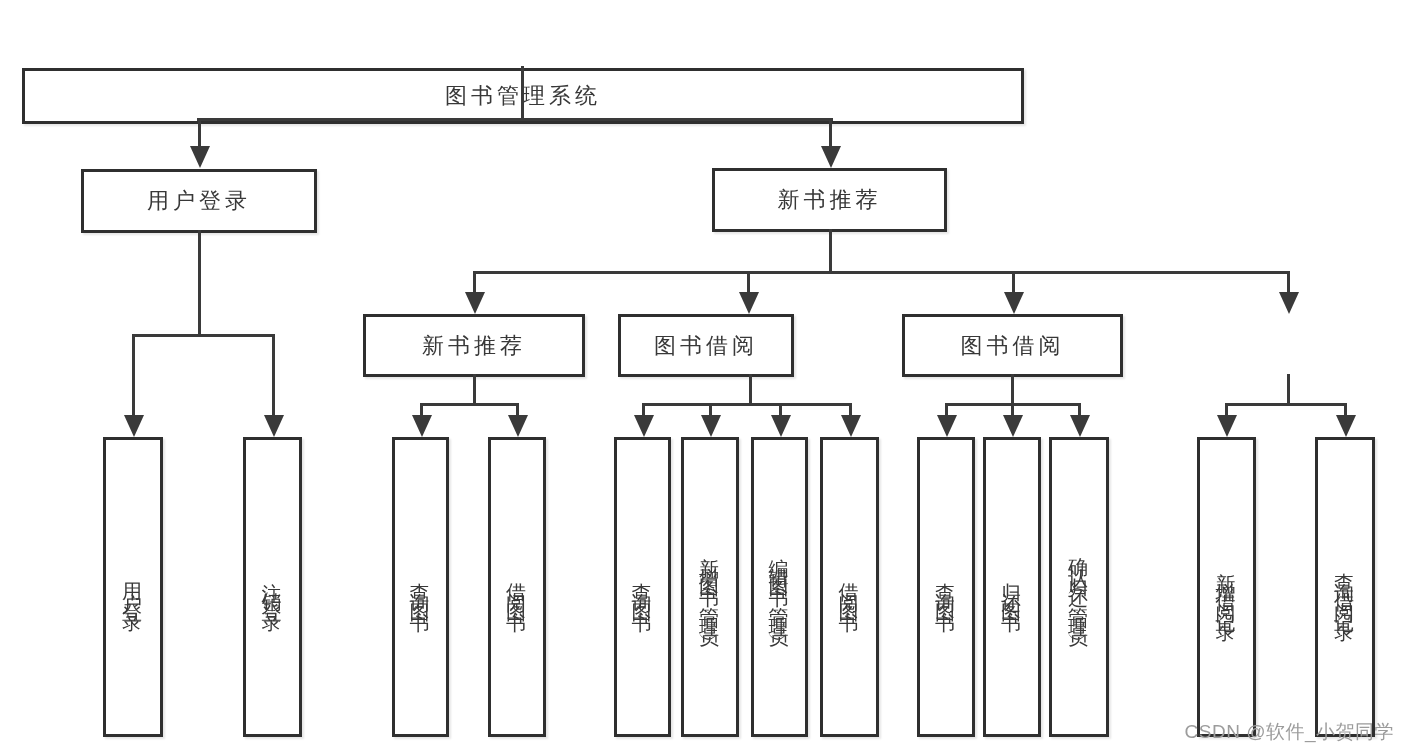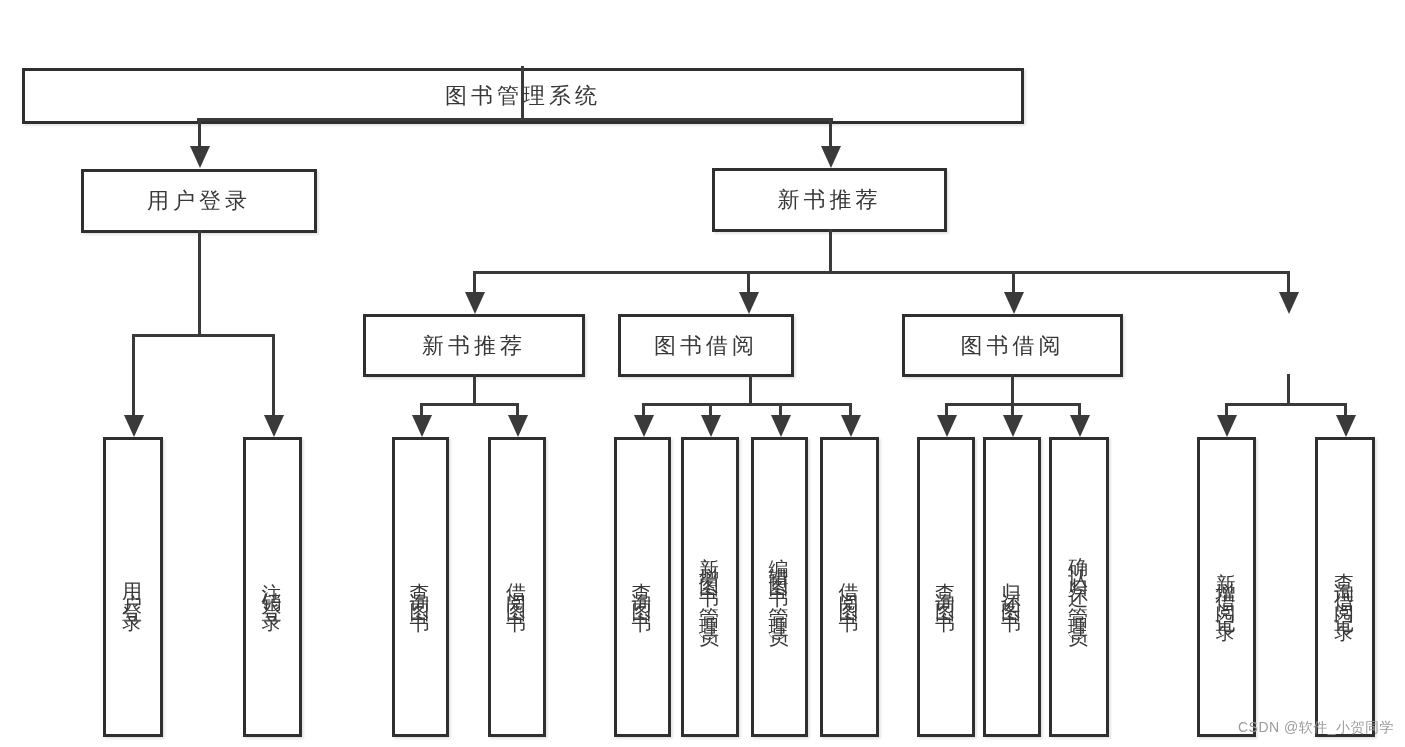--- a/index.html
+++ b/index.html
@@ -23,22 +23,22 @@
   }
   .vline,.hline,.stem{position:absolute;background:#3a3a3a;}
   .vline,.stem{width:3px;}
   .hline{height:3px;}
   .tri{
     position:absolute;width:0;height:0;
     border-left:10px solid transparent;border-right:10px solid transparent;
     border-top:22px solid #3a3a3a;
   }
   .watermark{
-    position:absolute;right:11px;bottom:10px;z-index:5;
-    font-size:14px;color:#9c9c9c;letter-spacing:0.5px;
+    position:absolute;right:11px;bottom:2px;z-index:5;
+    font-size:19px;color:#9c9c9c;letter-spacing:0.5px;
   }
 </style>
 </head>
 <body>
 
 <div class="canvas">
 
   <div class="node" style="left:22px;top:20px;width:1002px;height:56px;margin-top:48px;">图书管理系统</div>
 
   <div class="vline" style="left:521px;top:66px;height:54px;"></div>

